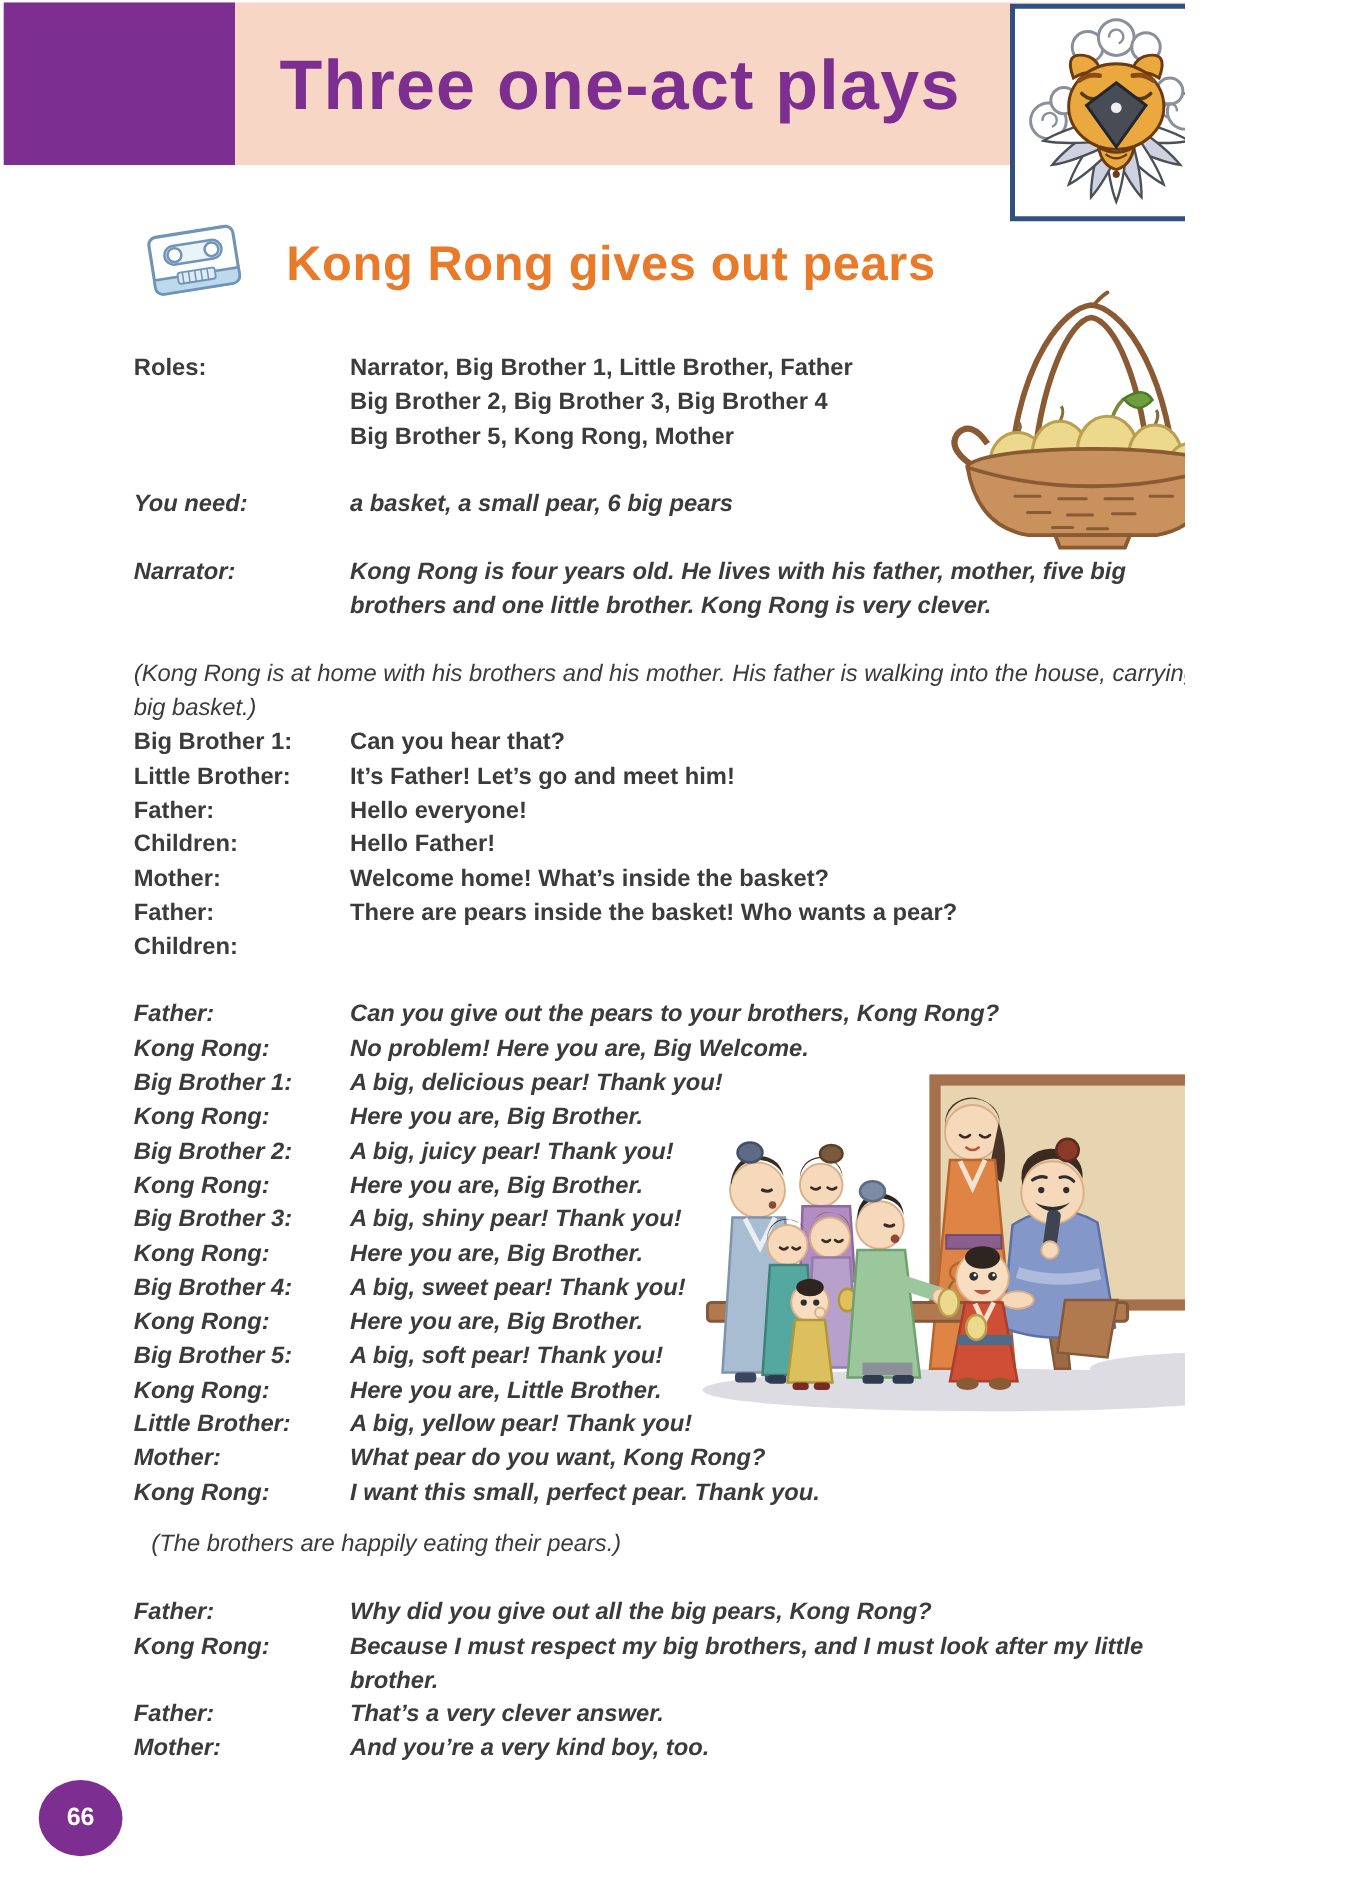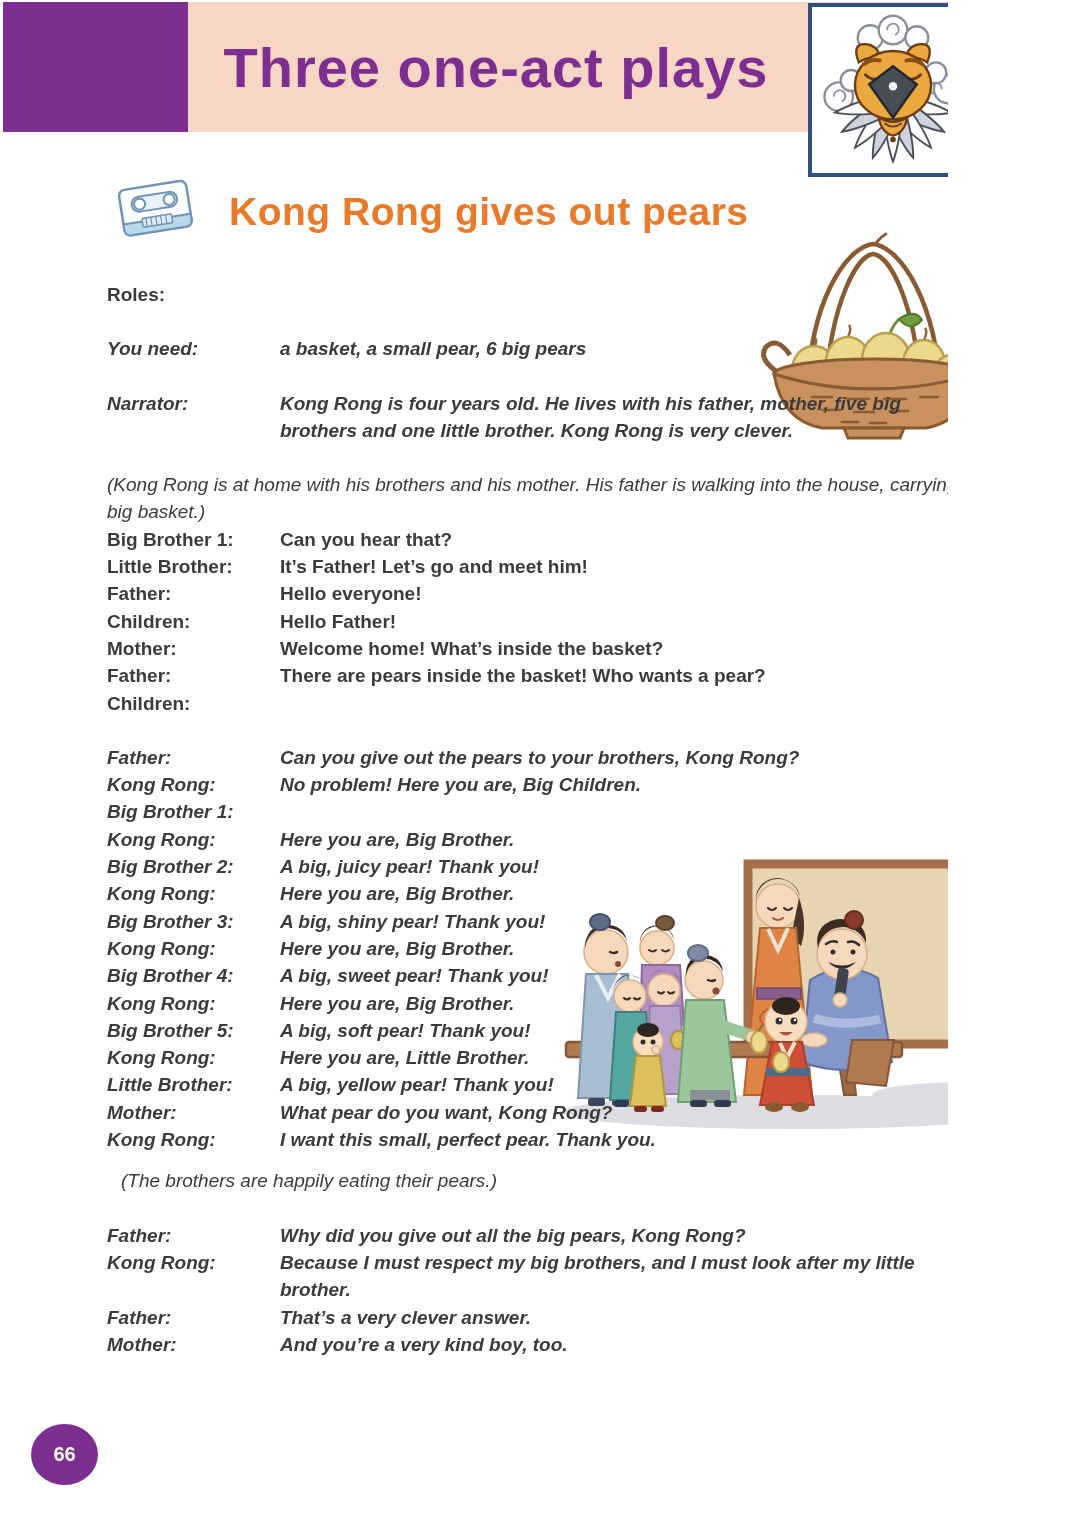--- a/index.html
+++ b/index.html
@@ -258,20 +258,25 @@
       <ellipse cx="229" cy="212" rx="8" ry="10" fill="#ecd98e" stroke="#b99f4e" stroke-width="2"></ellipse>
       <ellipse cx="222" cy="257" rx="9" ry="5" fill="#8a5a33"></ellipse>
       <ellipse cx="248" cy="257" rx="9" ry="5" fill="#8a5a33"></ellipse>
     </g>
   </svg>
 
   <main class="script">
 
     <div class="line">
       <span class="role">Roles:</span>
+      <div class="speech">
+        <div>Narrator, Big Brother 1, Little Brother, Father</div>
+        <div>Big Brother 2, Big Brother 3, Big Brother 4</div>
+        <div>Big Brother 5, Kong Rong, Mother</div>
+      </div>
     </div>
 
     <div class="line gap-above">
       <span class="role">You need:</span>
       <span class="speech">a basket, a small pear, 6 big pears</span>
     </div>
 
     <div class="line gap-above">
       <span class="role">Narrator:</span>
       <span class="speech">Kong Rong is four years old. He lives with his father, mother, five big brothers and one little brother. Kong Rong is very clever.</span>
@@ -318,25 +323,26 @@
 
     <div class="gap-above">
 
         <div class="line">
           <span class="role">Father:</span>
           <span class="speech">Can you give out the pears to your brothers, Kong Rong?</span>
         </div>
 
         <div class="line">
           <span class="role">Kong Rong:</span>
-          <span class="speech">No problem! Here you are, Big Children.</span>
+          <span class="speech">No problem! Here you are, Big Welcome.</span>
         </div>
 
         <div class="line">
           <span class="role">Big Brother 1:</span>
+          <span class="speech">A big, delicious pear! Thank you!</span>
         </div>
 
         <div class="line">
           <span class="role">Kong Rong:</span>
           <span class="speech">Here you are, Big Brother.</span>
         </div>
 
         <div class="line">
           <span class="role">Big Brother 2:</span>
           <span class="speech">A big, juicy pear! Thank you!</span>

